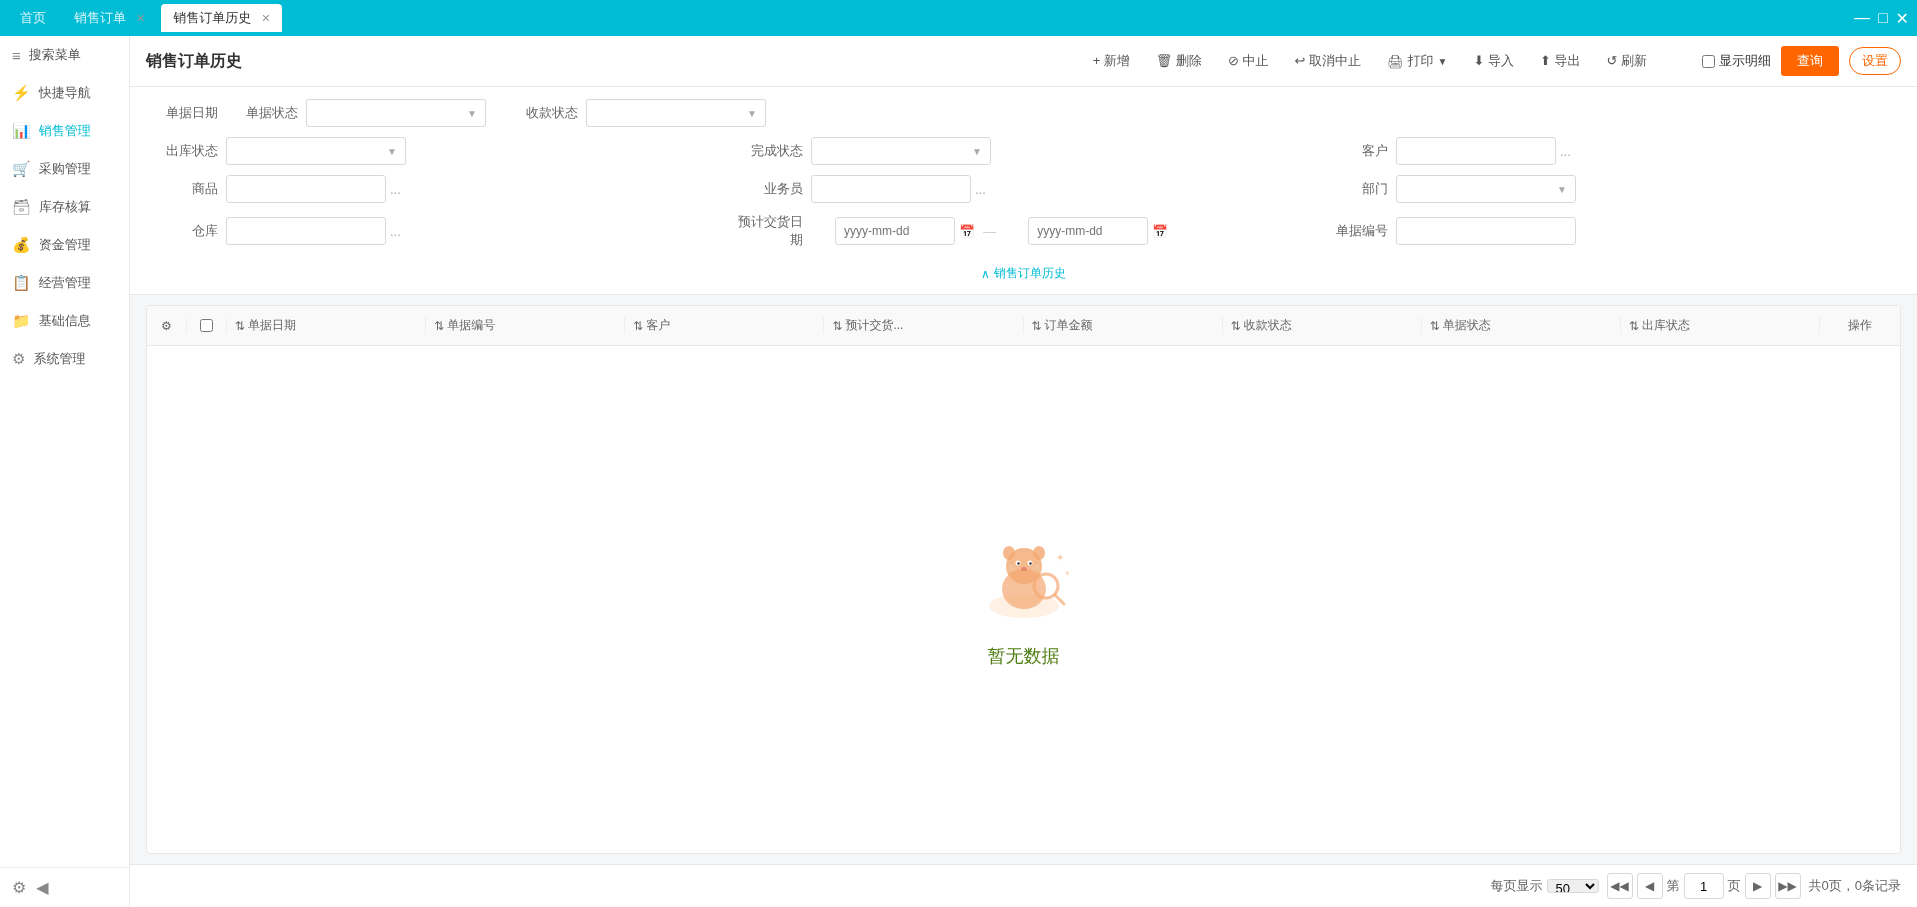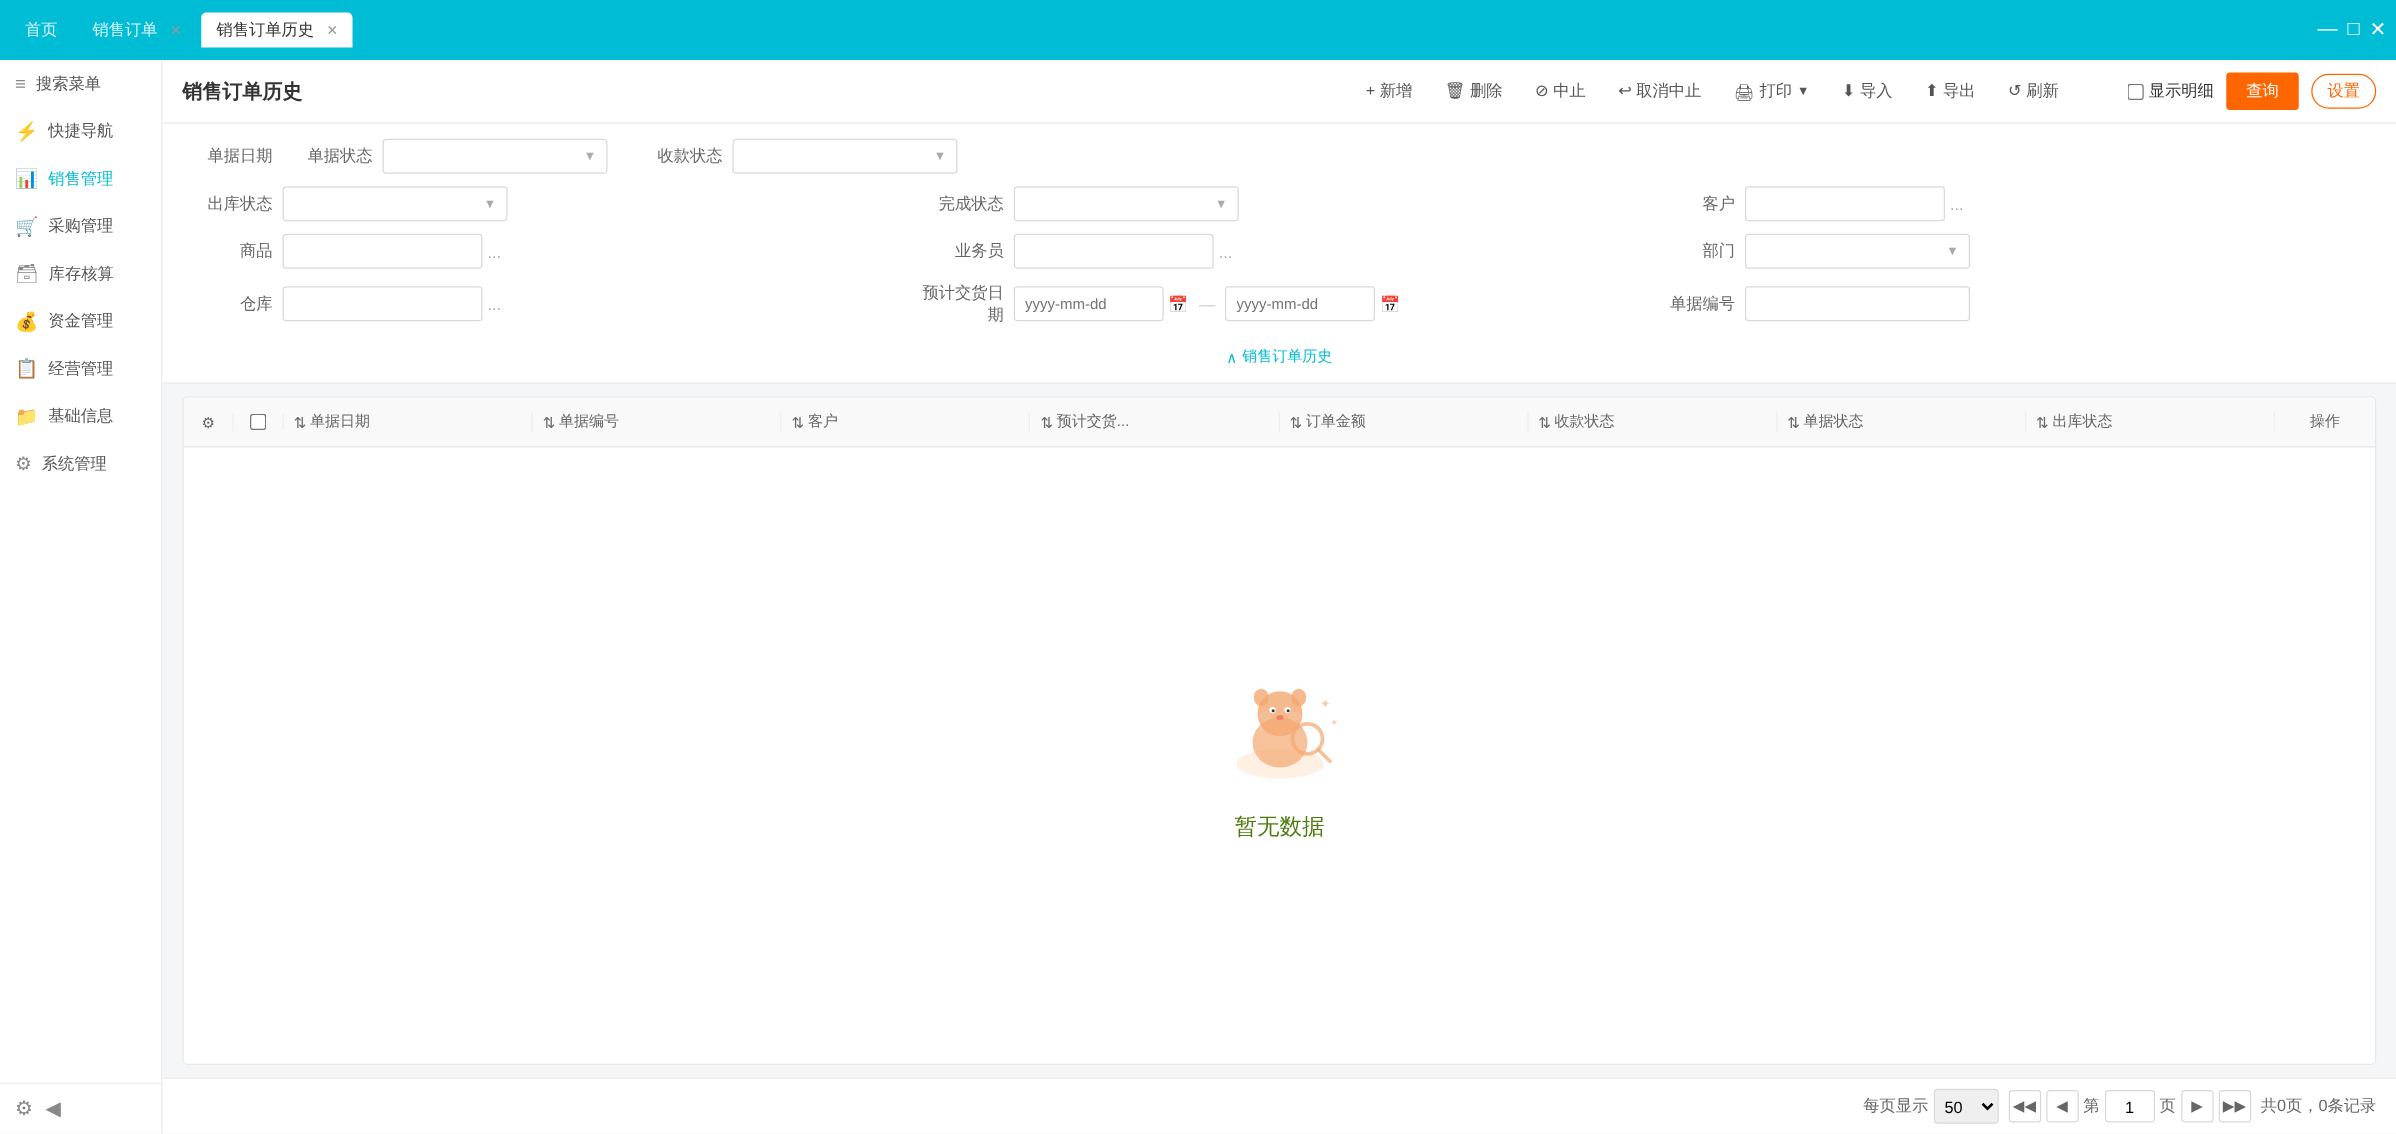--- a/index.html
+++ b/index.html
@@ -1,19 +1,19 @@
 <!DOCTYPE html>
 <html><head>
   <meta charset="utf-8">
   <style>
     * { box-sizing: border-box; margin: 0; padding: 0; }
     body { font-family: "Microsoft YaHei", "PingFang SC", sans-serif; font-size: 13px; background: #f0f2f5; color: #333; height: 907px; overflow: hidden; display: flex; flex-direction: column; }
 
     
-    .top-bar { height: 48px; background: #00bcd4; display: flex; align-items: center; padding: 0 8px; gap: 4px; flex-shrink: 0; }
+    .top-bar { height: 36px; background: #00bcd4; display: flex; align-items: center; padding: 0 8px; gap: 4px; flex-shrink: 0; }
     .tab-item { height: 28px; padding: 0 12px; border-radius: 4px 4px 0 0; display: flex; align-items: center; gap: 6px; cursor: pointer; font-size: 13px; color: rgba(255,255,255,0.85); background: transparent; }
     .tab-item.active { background: #fff; color: #333; }
     .tab-close { font-size: 11px; color: #999; cursor: pointer; margin-left: 4px; }
     .top-right { margin-left: auto; display: flex; align-items: center; gap: 8px; }
     .top-icon { color: #fff; cursor: pointer; font-size: 16px; }
 
     
     .main-layout { display: flex; flex: 1; overflow: hidden; }
 
     
@@ -43,41 +43,41 @@
     .filter-control { flex: 1; display: flex; align-items: center; }
     .date-tags { display: flex; align-items: center; gap: 4px; }
     .date-tag { padding: 1px 6px; border-radius: 10px; cursor: pointer; font-size: 12px; color: #555; border: 1px solid #ddd; }
     .date-tag.active { background: #ff6600; color: #fff; border-color: #ff6600; }
     .date-range { color: #666; font-size: 12px; margin-left: 8px; }
     .select-box { height: 28px; border: 1px solid #d9d9d9; border-radius: 3px; padding: 0 8px; color: #666; background: #fff; cursor: pointer; min-width: 150px; display: flex; align-items: center; justify-content: space-between; }
     .select-box .arrow { color: #aaa; font-size: 10px; }
     .input-box { height: 28px; border: 1px solid #d9d9d9; border-radius: 3px; padding: 0 8px; color: #666; background: #fff; width: 150px; }
     .dots-btn { color: #aaa; cursor: pointer; padding: 0 4px; }
     .filter-sep { color: #ccc; margin: 0 8px; }
-    .date-input { height: 28px; border: 1px solid #d9d9d9; border-radius: 3px; padding: 0 8px; color: #bbb; background: #fff; width: 120px; font-size: 12px; }
+    .date-input { height: 28px; border: 1px solid #d9d9d9; border-radius: 3px; padding: 0 8px; color: #bbb; background: #fff; width: 120px; font-size: 12px; margin-left: 24px; }
     .cal-icon { color: #aaa; margin-left: 4px; cursor: pointer; }
     .collapse-more { text-align: center; color: #00bcd4; cursor: pointer; padding-top: 6px; font-size: 12px; display: flex; align-items: center; justify-content: center; gap: 4px; }
 
     
     .table-area { flex: 1; overflow: auto; padding: 10px 16px; display: flex; flex-direction: column; }
     .table-container { background: #fff; border-radius: 4px; border: 1px solid #e8e8e8; flex: 1; display: flex; flex-direction: column; overflow: hidden; }
     .table-header { display: flex; background: #f9f9f9; border-bottom: 1px solid #e8e8e8; height: 40px; align-items: center; flex-shrink: 0; }
     .th { flex: 1; padding: 0 8px; color: #666; font-size: 12px; display: flex; align-items: center; gap: 3px; border-right: 1px solid #eee; min-width: 0; }
     .th:last-child { border-right: none; }
     .th-setting { width: 40px; flex: none; justify-content: center; }
     .th-cb { width: 40px; flex: none; justify-content: center; }
     .th-op { width: 80px; flex: none; justify-content: center; }
     .table-body { flex: 1; display: flex; align-items: center; justify-content: center; flex-direction: column; gap: 10px; }
     .empty-icon-wrap { position: relative; }
     .empty-text { color: #4d7c0f; font-size: 18px; }
 
     
     .pagination-bar { background: #fff; border-top: 1px solid #e8e8e8; padding: 8px 16px; display: flex; align-items: center; justify-content: flex-end; gap: 8px; flex-shrink: 0; }
     .page-label { color: #666; font-size: 13px; }
-    .page-size-select { height: 28px; border: 1px solid #d9d9d9; border-radius: 3px; padding: 0 4px; font-size: 13px; cursor: pointer; }
+    .page-size-select { height: 14px; border: 1px solid #d9d9d9; border-radius: 3px; padding: 0 4px; font-size: 13px; cursor: pointer; }
     .page-nav { display: flex; align-items: center; gap: 4px; }
     .page-nav-btn { width: 26px; height: 26px; border: 1px solid #d9d9d9; background: #fff; border-radius: 3px; cursor: pointer; display: flex; align-items: center; justify-content: center; color: #666; font-size: 12px; }
     .page-num-input { width: 40px; height: 26px; border: 1px solid #d9d9d9; border-radius: 3px; text-align: center; font-size: 13px; }
     .page-total { color: #666; font-size: 13px; }
 
     
     .per-page { display: flex; align-items: center; gap: 4px; }
   </style>
 </head>
 <body>

